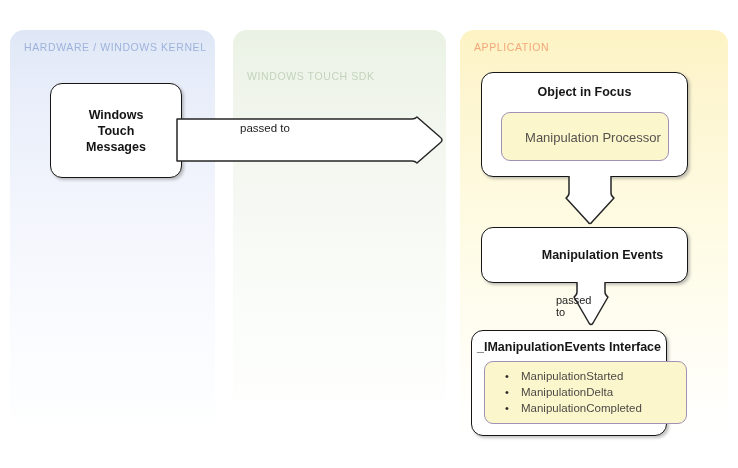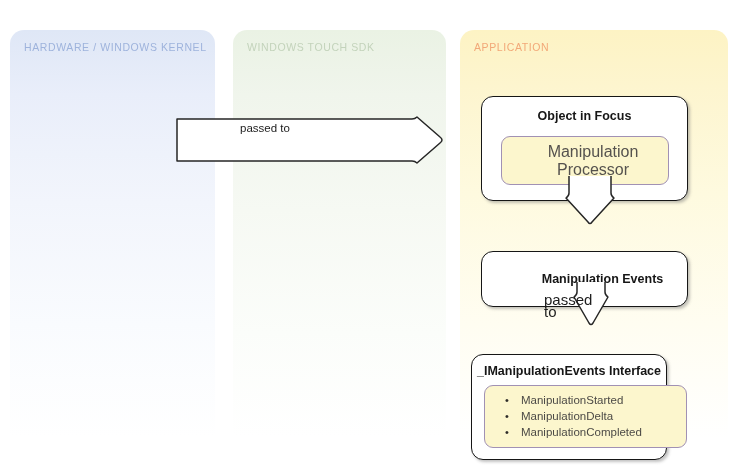--- a/index.html
+++ b/index.html
@@ -42,37 +42,36 @@
     left: 10px;
     width: 205px;
     background: linear-gradient(to bottom, #dfe7f6 0%, #e9eefa 16%, #f2f5fc 42%, #f9fbfe 72%, #ffffff 100%);
   }
   #lane-hardware .lane-label { color: #9eb3dc; }
   #lane-sdk {
     left: 233px;
     width: 213px;
     background: linear-gradient(to bottom, #eaf2e4 0%, #f0f5ec 16%, #f6f9f3 44%, #fbfdfa 74%, #ffffff 100%);
   }
-  #lane-sdk .lane-label { color: #c3d3bb; }
+  #lane-sdk .lane-label { color: #c3d3bb; margin-top: 29px; }
   #lane-application {
     left: 460px;
     width: 268px;
     background: linear-gradient(to bottom, #fdf3c4 0%, #fdf5cf 14%, #fefadf 40%, #fffdf1 72%, #ffffff 100%);
   }
   #lane-application .lane-label { color: #f2a878; }
 
   
   .rbox {
     position: absolute;
     background: #ffffff;
     border: 1.6px solid #161616;
     border-radius: 12px;
     box-sizing: border-box;
     box-shadow: 2px 2px 3px rgba(120,120,120,0.45);
-    margin-top: 24px;
   }
   .rbox-title {
     position: absolute;
     left: 0;
     right: 0;
     text-align: center;
     font-weight: bold;
     color: #161616;
     font-size: 12.5px;
   }
@@ -118,21 +117,21 @@
     top: 39px;
     width: 168px;
     height: 49px;
   }
   #box-manip-processor .ylabel {
     position: absolute;
     left: 0; right: 0;
     top: 50%;
     transform: translateY(-50%);
     text-align: center;
-    font-size: 16px;
+    font-size: 13px;
     color: #55524e;
     padding-left: 16px;
   }
 
   
   #box-manip-events {
     left: 481px;
     top: 227px;
     width: 207px;
     height: 56px;
@@ -197,44 +196,51 @@
   }
   #arrow-passed-to-1 { left: 176px; top: 107px; }
   #label-passed-to-1 {
     left: 240px;
     top: 122px;
     width: 150px;
   }
   #arrow-down-1 { left: 555px; top: 175px; }
   #arrow-down-2 { left: 556px; top: 281px; }
   #label-passed-to-2 {
-    left: 544px;
+    left: 556px;
     top: 294px;
     width: 60px;
-    font-size: 15px;
+    font-size: 11px;
     line-height: 12px;
   }
 </style>
 </head>
 <body>
 
 <div id="canvas">
 
   <div class="lane" id="lane-hardware">
     <div class="lane-label">HARDWARE / WINDOWS KERNEL</div>
   </div>
 
   <div class="lane" id="lane-sdk">
     <div class="lane-label">WINDOWS TOUCH SDK</div>
   </div>
 
   <div class="lane" id="lane-application">
     <div class="lane-label">APPLICATION</div>
   </div>
 
+  <div class="rbox" id="box-touch-messages">
+    <div class="stack">
+      <div>Windows</div>
+      <div>Touch</div>
+      <div>Messages</div>
+    </div>
+  </div>
 
   <svg class="arrow-svg" id="arrow-passed-to-1" width="290" height="66" viewBox="0 0 290 66">
     <path class="arrow-shape" d="M 1,12 L 236,12 Q 239,12 241,10 L 264,30 Q 268,33 264,36 L 241,56 Q 239,54 236,54 L 1,54 Z"></path>
   </svg>
   <div class="arrow-text" id="label-passed-to-1">passed to</div>
 
   <div class="rbox" id="box-object-focus">
     <div class="rbox-title">Object in Focus</div>
     <div class="ybox" id="box-manip-processor">
       <div class="ylabel">Manipulation Processor</div>

